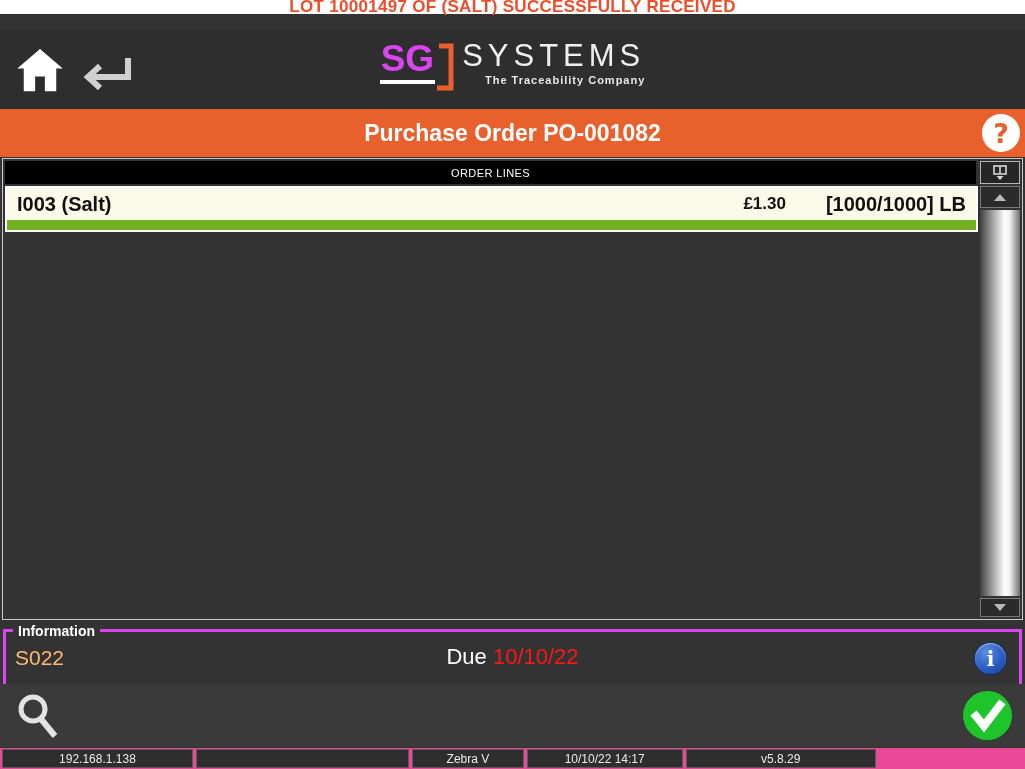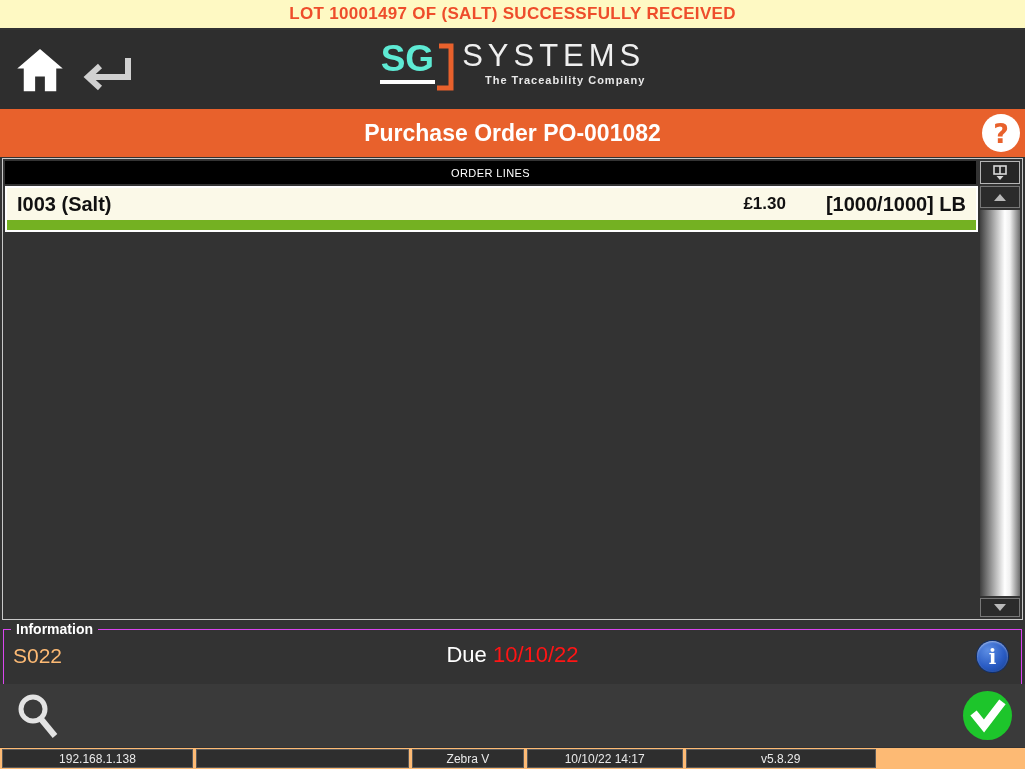--- a/index.html
+++ b/index.html
@@ -3,31 +3,31 @@
 <meta charset="utf-8">
 <style>
   html,body{margin:0;padding:0;background:#1a1a1a;}
   .screen{
     position:relative;width:1025px;height:769px;overflow:hidden;
     background:#333333;font-family:"Liberation Sans","DejaVu Sans",sans-serif;
     -webkit-font-smoothing:antialiased;
   }
   
   .banner{
-    position:absolute;top:0;left:0;width:100%;height:28px;background:#fef9c3;
+    position:absolute;top:0;left:0;width:100%;height:14px;background:#ffffff;
     display:flex;align-items:center;justify-content:center;
     color:var(--banner_text,#ee4d2b);font-weight:bold;font-size:17px;letter-spacing:.3px;
   }
   
   .header{position:absolute;top:30px;left:0;width:100%;height:79px;background:#2e2e2e;}
   .home-btn{position:absolute;left:14px;top:14px;width:52px;height:52px;cursor:pointer;}
   .back-btn{position:absolute;left:78px;top:20px;width:58px;height:44px;cursor:pointer;}
   .logo{position:absolute;left:0;right:0;top:10px;display:flex;justify-content:center;align-items:flex-start;}
   .logo-sg{
-    color:#5eead4;font-weight:bold;font-size:37px;line-height:38px;
+    color:#d946ef;font-weight:bold;font-size:37px;line-height:38px;
     border-bottom:4px solid #fff;padding:0 1px 2px 1px;
   }
   .logo-bracket{width:17px;height:48px;margin:3px 8px 0 2px;}
   .logo-right{display:flex;flex-direction:column;align-items:flex-end;}
   .logo-systems{color:#efefef;font-size:31px;line-height:32px;letter-spacing:5px;font-weight:400;}
   .logo-tagline{color:#e9e9e9;font-size:11px;font-weight:bold;letter-spacing:1px;margin-top:2px;}
   
   .title-bar{
     position:absolute;top:109px;left:0;width:100%;height:48px;
     background:var(--accent_orange,#e8612c);
@@ -78,21 +78,21 @@
   .scroll-down{bottom:0;height:19px;}
   .tri-up{width:0;height:0;border-left:6px solid transparent;border-right:6px solid transparent;border-bottom:7px solid #b9b9b9;}
   .tri-down{width:0;height:0;border-left:6px solid transparent;border-right:6px solid transparent;border-top:7px solid #b9b9b9;}
   .scroll-track{
     position:absolute;left:0;top:24px;bottom:21px;width:40px;cursor:pointer;
     background:linear-gradient(90deg,#3f3f3f 0%,#9d9d9d 30%,#ffffff 62%,#efefef 75%,#6e6e6e 100%);
   }
   
   .info-group{
     position:absolute;top:629px;left:3px;right:3px;height:59px;
-    border:1px solid #d946ef;box-sizing:border-box;
+    border:3px solid #d946ef;box-sizing:border-box;
   }
   .info-legend{
     position:absolute;top:-9px;left:7px;background:#333;padding:0 5px;
     color:#fff;font-weight:bold;font-size:14px;
   }
   .info-code{position:absolute;left:9px;top:14px;color:#fdba74;font-size:21px;text-align:right;}
   .info-due{position:absolute;left:0;right:0;top:12px;text-align:center;font-size:22px;color:#fff;}
   .info-due .due-date{color:var(--due_red,#ff1515);}
   .info-btn{
     position:absolute;right:13px;top:11px;width:31px;height:31px;border-radius:50%;cursor:pointer;
@@ -103,21 +103,21 @@
   }
   
   .action-bar{position:absolute;top:684px;left:0;width:100%;height:63px;background:#3a3a3a;}
   .search-btn{position:absolute;left:15px;top:8px;width:46px;height:48px;cursor:pointer;}
   .confirm-btn{
     position:absolute;right:13px;top:7px;width:49px;height:49px;border-radius:50%;cursor:pointer;
     background:var(--confirm_green,#1dc52b);display:flex;align-items:center;justify-content:center;
   }
   
   .status-bar{
-    position:absolute;top:748px;left:0;width:100%;height:21px;background:#fdba74;
+    position:absolute;top:748px;left:0;width:100%;height:21px;background:#ec4899;
     display:flex;align-items:stretch;gap:3px;padding:1px 2px;box-sizing:border-box;
   }
   .status-cell{
     border:1px solid #5a5a5a;background:#2e2e2e;color:#eaeaea;font-size:12px;
     display:flex;align-items:center;justify-content:center;box-sizing:border-box;
   }
   .status-cell:nth-child(1){width:18.7%;}
   .status-cell:nth-child(2){width:20.9%;}
   .status-cell:nth-child(3){width:10.9%;}
   .status-cell:nth-child(4){width:15.3%;}

